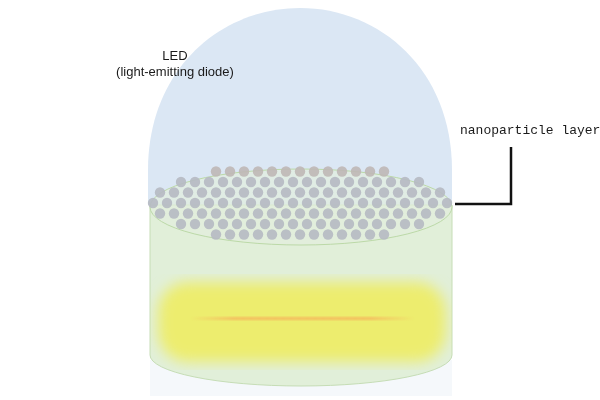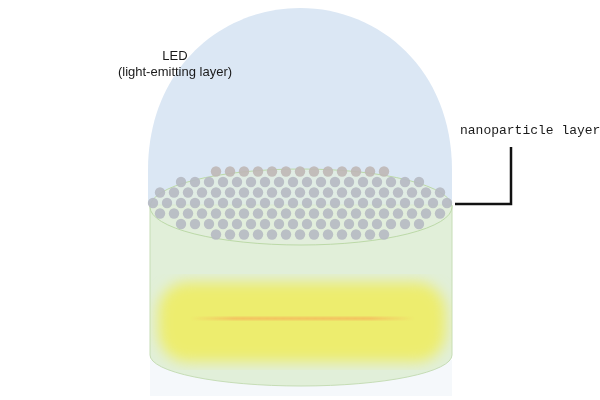--- a/index.html
+++ b/index.html
@@ -178,17 +178,17 @@
         <circle cx="356.0" cy="234.5" r="5.2"></circle>
         <circle cx="370.0" cy="234.5" r="5.2"></circle>
         <circle cx="384.0" cy="234.5" r="5.2"></circle>
       </g>
 
     <polyline points="511,147 511,204 455,204" fill="none" stroke="#111111" stroke-width="2.5"></polyline>
   </svg>
 
   <div class="label" id="led-label">
     <div>LED</div>
-    <div>(light-emitting layer)</div>
+    <div>(light-emitting diode)</div>
   </div>
 
   <div class="label" id="np-label">nanoparticle layer</div>
 </div>
 
 </body></html>

